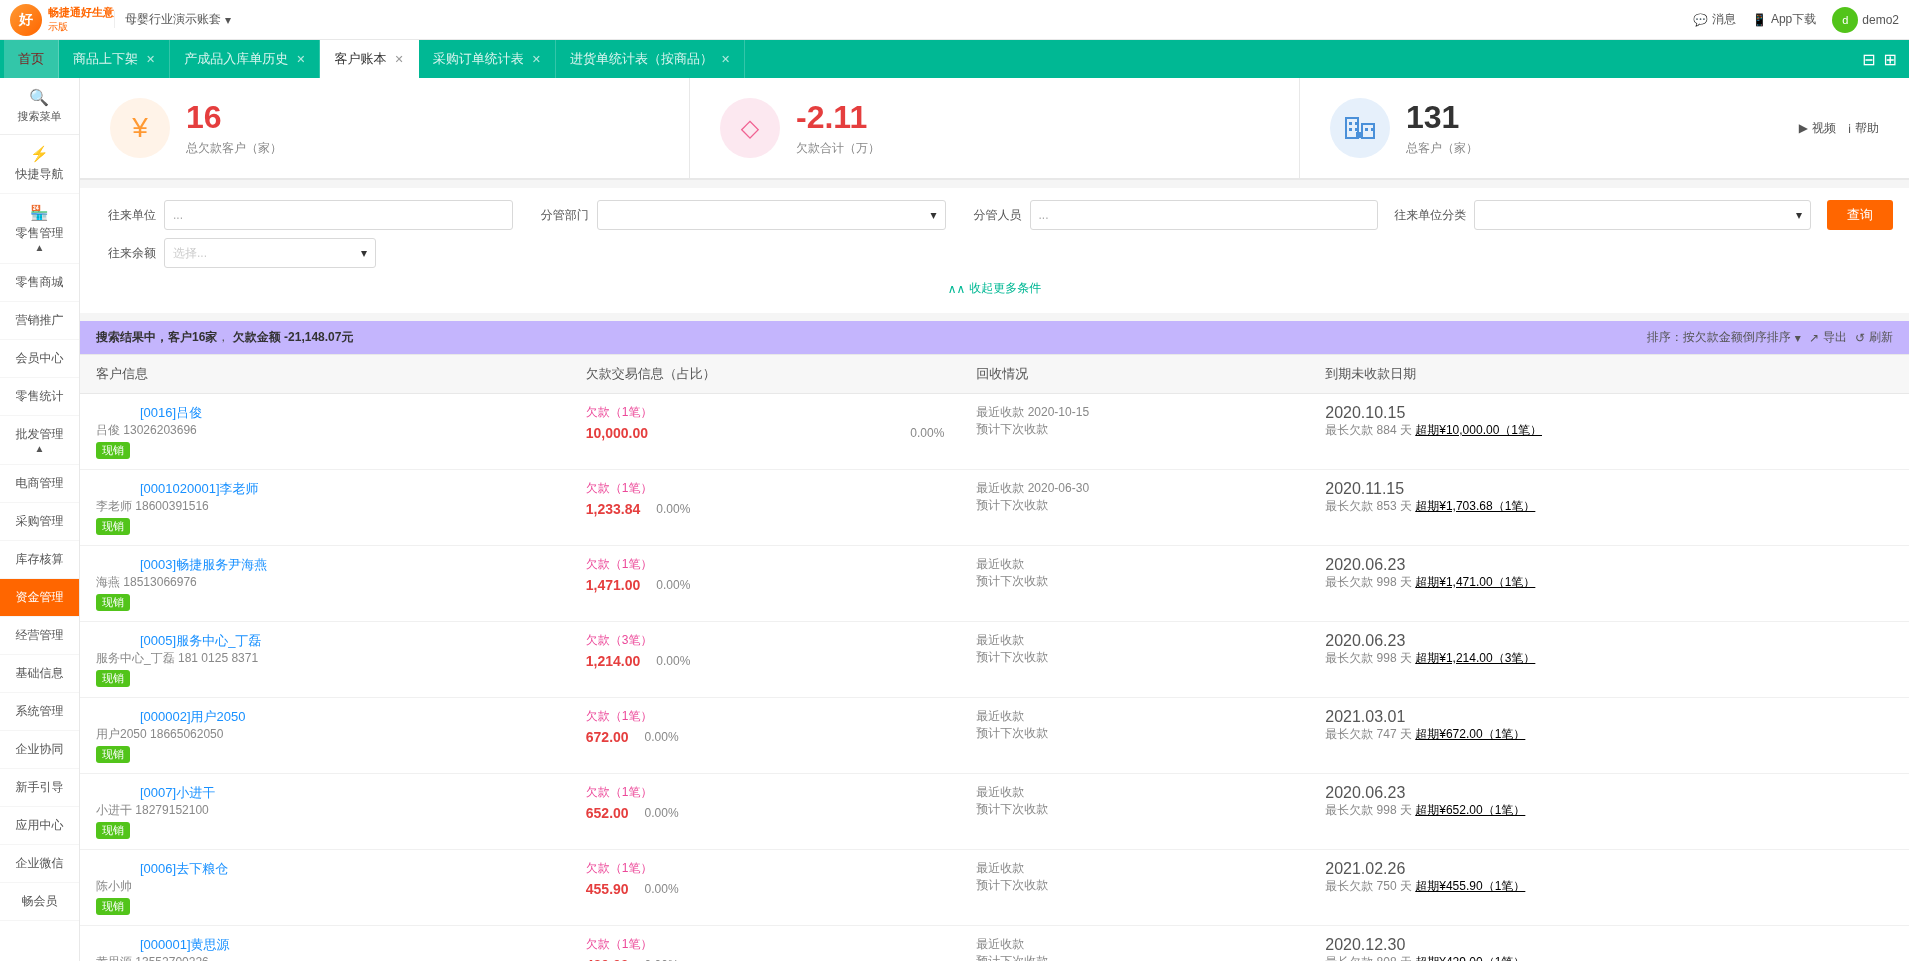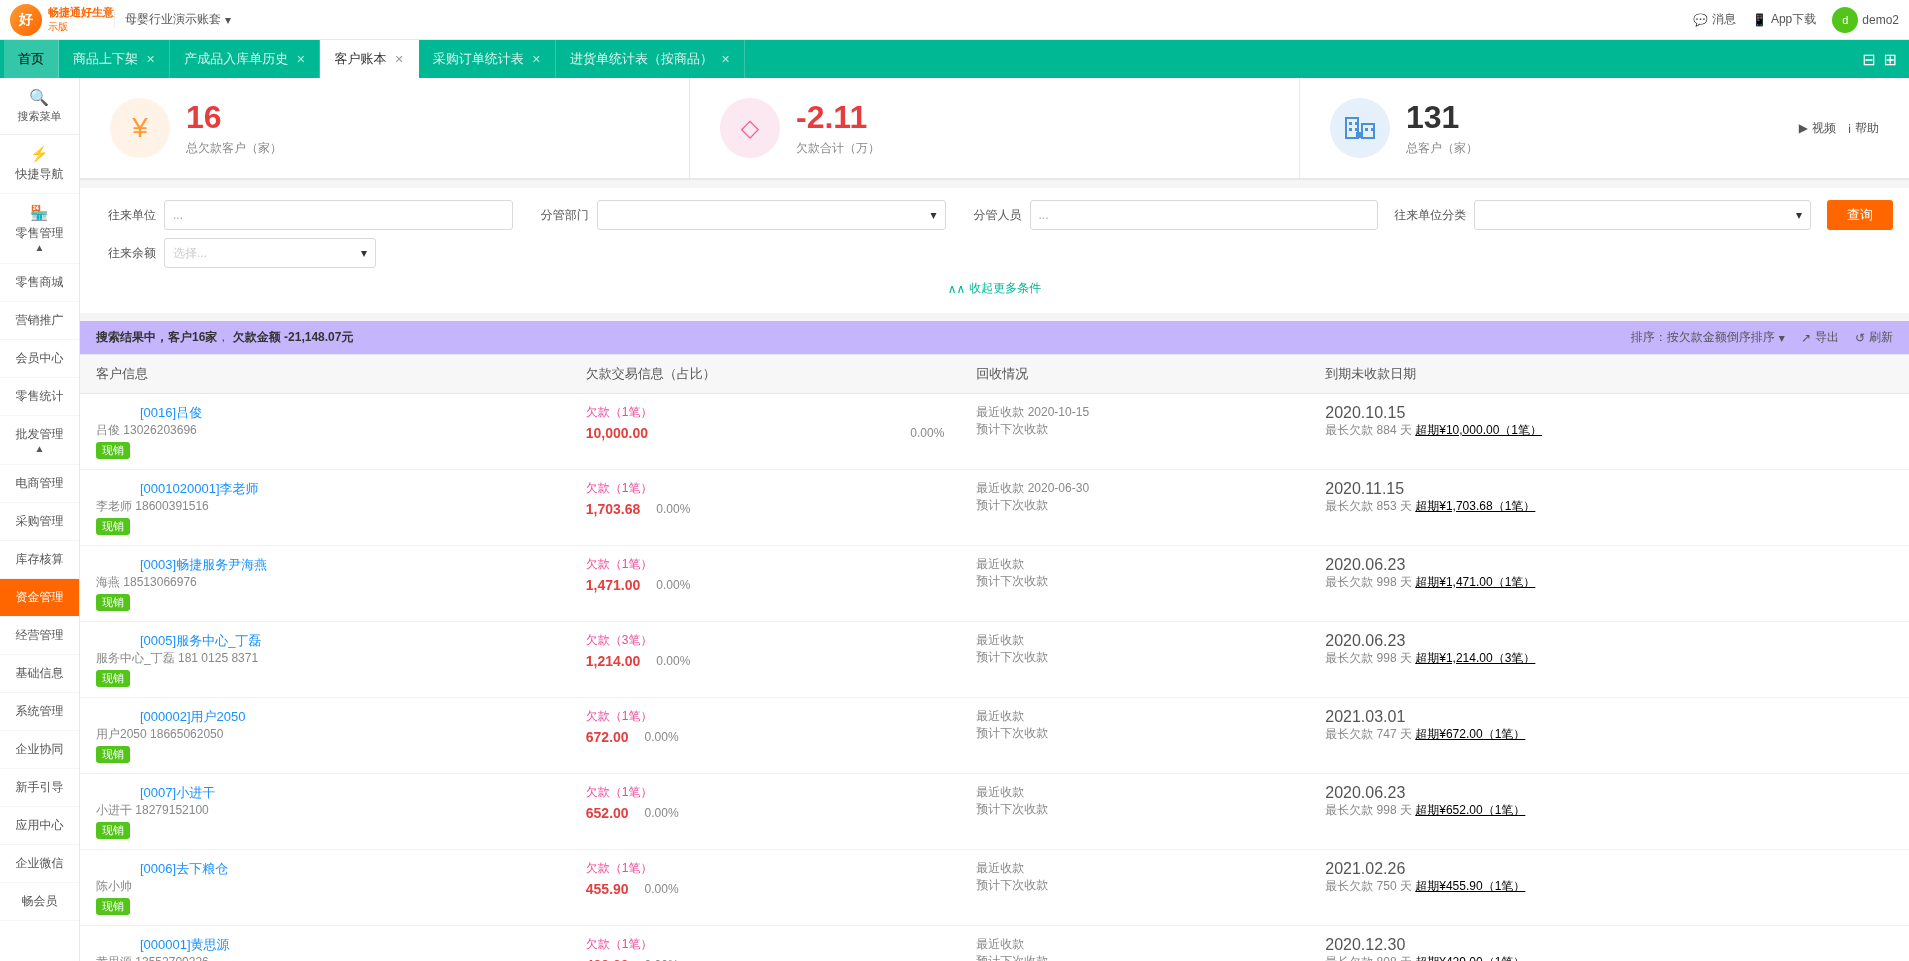--- a/index.html
+++ b/index.html
@@ -11,21 +11,21 @@
     .logo-area { display: flex; align-items: center; gap: 6px; min-width: 80px; }
     .store-selector { display: flex; align-items: center; gap: 4px; color: #555; font-size: 12px; padding: 0 10px; border-left: 1px solid #eee; }
     .header-right { margin-left: auto; display: flex; align-items: center; gap: 16px; font-size: 12px; color: #555; }
     .header-icon { display: flex; align-items: center; gap: 4px; cursor: pointer; }
     .avatar { width: 26px; height: 26px; border-radius: 50%; background: #52c41a; display: flex; align-items: center; justify-content: center; color: #fff; font-size: 11px; }
 
     
     .tab-bar { display: flex; align-items: center; height: 38px; background: #00b894; flex-shrink: 0; padding: 0 4px; }
     .tab-item { display: flex; align-items: center; gap: 4px; padding: 0 14px; height: 100%; font-size: 13px; color: rgba(255,255,255,0.85); cursor: pointer; border-right: 1px solid rgba(255,255,255,0.2); white-space: nowrap; }
     .tab-item.active { background: #fff; color: #333; }
-    .tab-item.home { background: rgba(255,255,255,0.2); color: #000000; }
+    .tab-item.home { background: rgba(255,255,255,0.2); color: #7f1d1d; }
     .tab-close { font-size: 11px; color: rgba(255,255,255,0.7); margin-left: 4px; }
     .tab-item.active .tab-close { color: #999; }
     .tab-bar-end { margin-left: auto; display: flex; align-items: center; gap: 8px; padding-right: 8px; }
     .tab-bar-end span { color: #fff; font-size: 16px; cursor: pointer; }
 
     
     .main-layout { display: flex; flex: 1; overflow: hidden; }
 
     
     .sidebar { width: 80px; background: #fff; border-right: 1px solid #e8e8e8; flex-shrink: 0; overflow-y: auto; }
@@ -62,21 +62,21 @@
     .filter-item { display: flex; align-items: center; gap: 8px; flex: 1; }
     .filter-label { font-size: 12px; color: #555; white-space: nowrap; min-width: 60px; text-align: right; }
     .filter-input { flex: 1; height: 30px; border: 1px solid #d9d9d9; border-radius: 3px; padding: 0 8px; font-size: 12px; display: flex; align-items: center; justify-content: space-between; cursor: pointer; background: #fff; position: relative; }
     .filter-btn { background: #ff6600; color: #fff; border: none; padding: 0 20px; height: 30px; border-radius: 3px; font-size: 13px; cursor: pointer; }
     .collapse-btn { display: flex; align-items: center; justify-content: center; gap: 4px; color: #00b894; font-size: 12px; cursor: pointer; padding: 4px 0; }
 
     
     .result-bar { background: #c4b5fd; padding: 8px 16px; display: flex; align-items: center; justify-content: space-between; border-bottom: 1px solid #e8e8e8; font-size: 12px; }
     .result-info { color: #555; }
     .result-info span { color: #333; font-weight: bold; }
-    .result-actions { display: flex; align-items: center; gap: 16px; color: #555; }
+    .result-actions { display: flex; align-items: center; gap: 8px; color: #555; }
     .result-sort { display: flex; align-items: center; gap: 4px; }
     .result-action-btn { display: flex; align-items: center; gap: 4px; cursor: pointer; color: #555; }
 
     
     .data-table { background: #fff; width: 100%; border-collapse: collapse; }
     .data-table thead th { background: #f7f7f7; padding: 10px 16px; text-align: left; font-size: 13px; color: #555; font-weight: normal; border-bottom: 1px solid #e8e8e8; }
     .data-table tbody tr { border-bottom: 1px solid #f0f0f0; }
     .data-table tbody td { padding: 10px 16px; font-size: 12px; vertical-align: top; }
 
     .customer-name { color: #1890ff; cursor: pointer; font-size: 13px; padding-left: 44px; }
@@ -395,21 +395,21 @@
     <td>
       <div>
         <span class="customer-name">[0001020001]李老师</span>
       </div>
       <div class="customer-phone">李老师 18600391516</div>
       <div><span class="customer-tag">现销</span></div>
     </td>
     <td>
       <div class="debt-count">欠款（1笔）</div>
       <div style="display:flex;align-items:center;gap:16px;">
-        <span class="debt-amount">1,703.68</span>
+        <span class="debt-amount">1,233.84</span>
         <span class="debt-percent">0.00%</span>
       </div>
     </td>
     <td>
       <div class="recovery-date">最近收款   2020-06-30</div>
       <div class="recovery-next">预计下次收款</div>
     </td>
     <td>
       <div class="due-date">2020.11.15</div>
       <div class="overdue-text">

